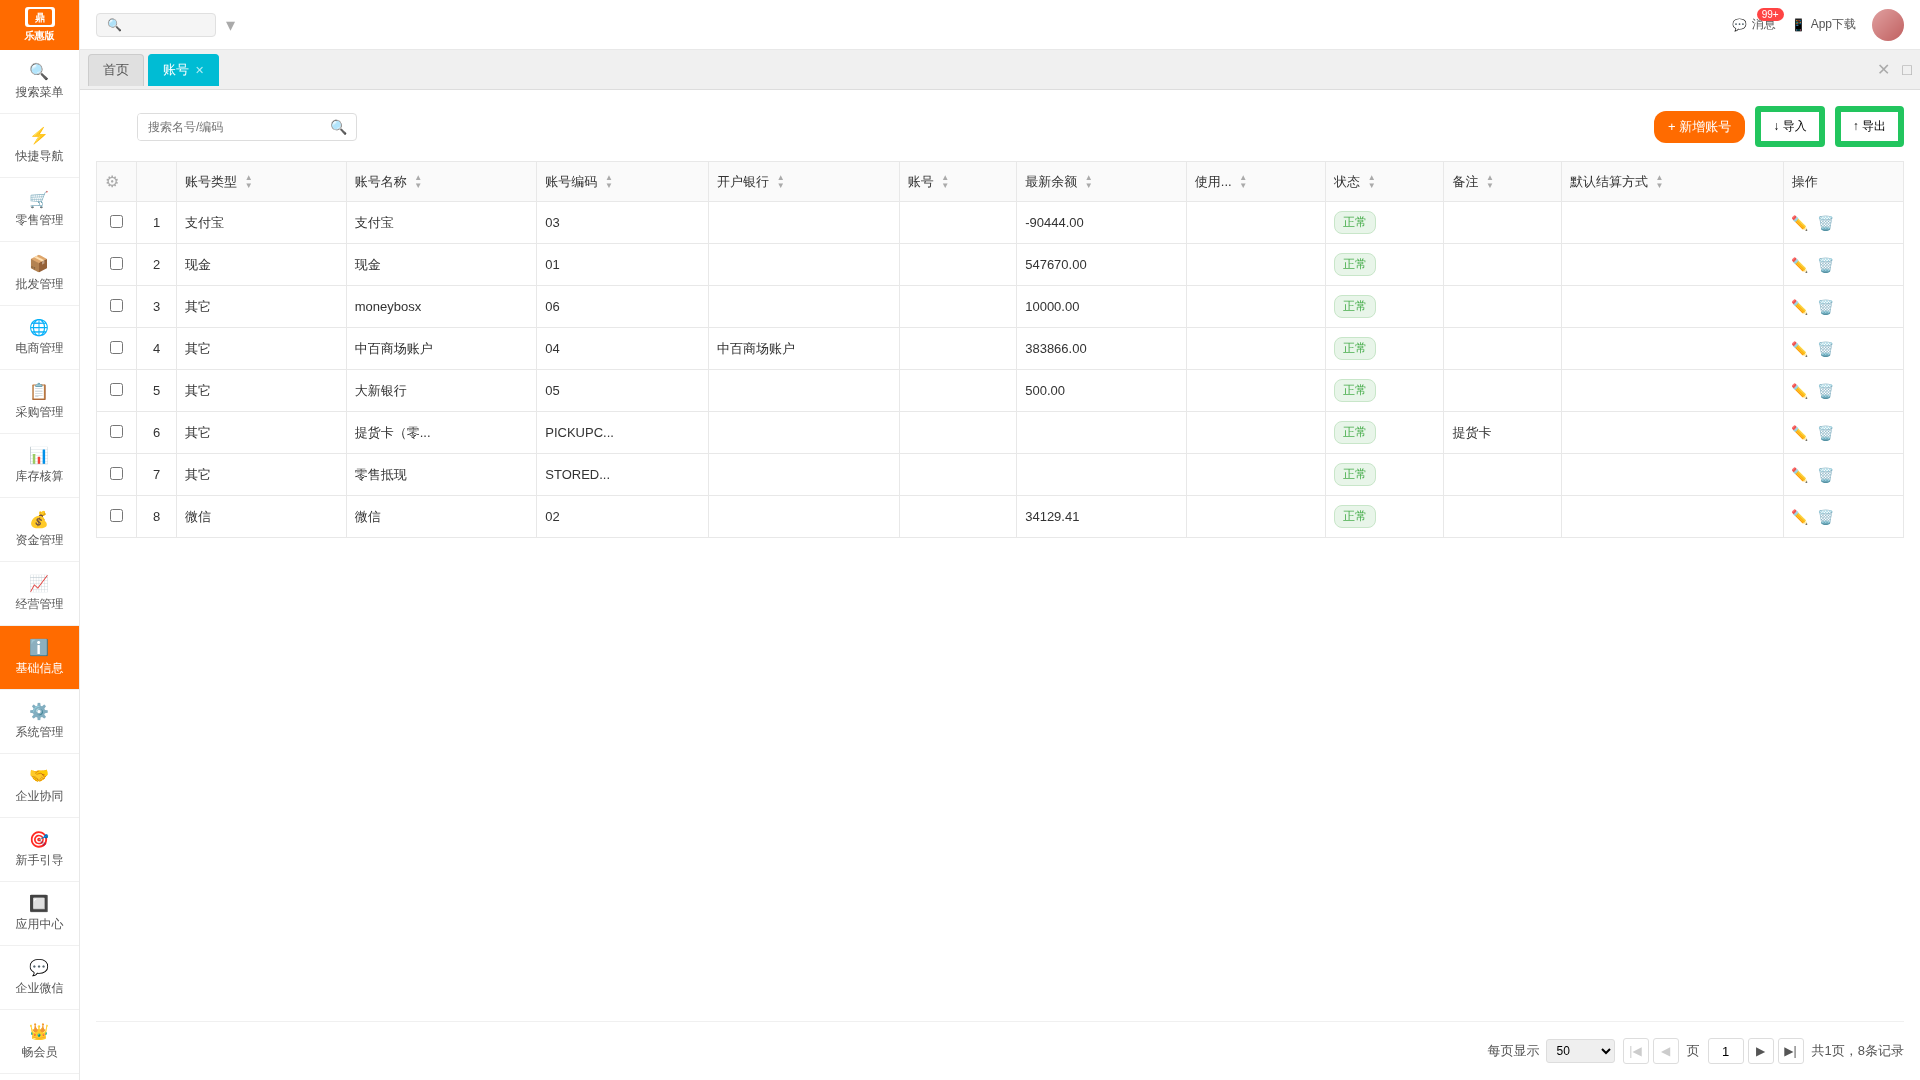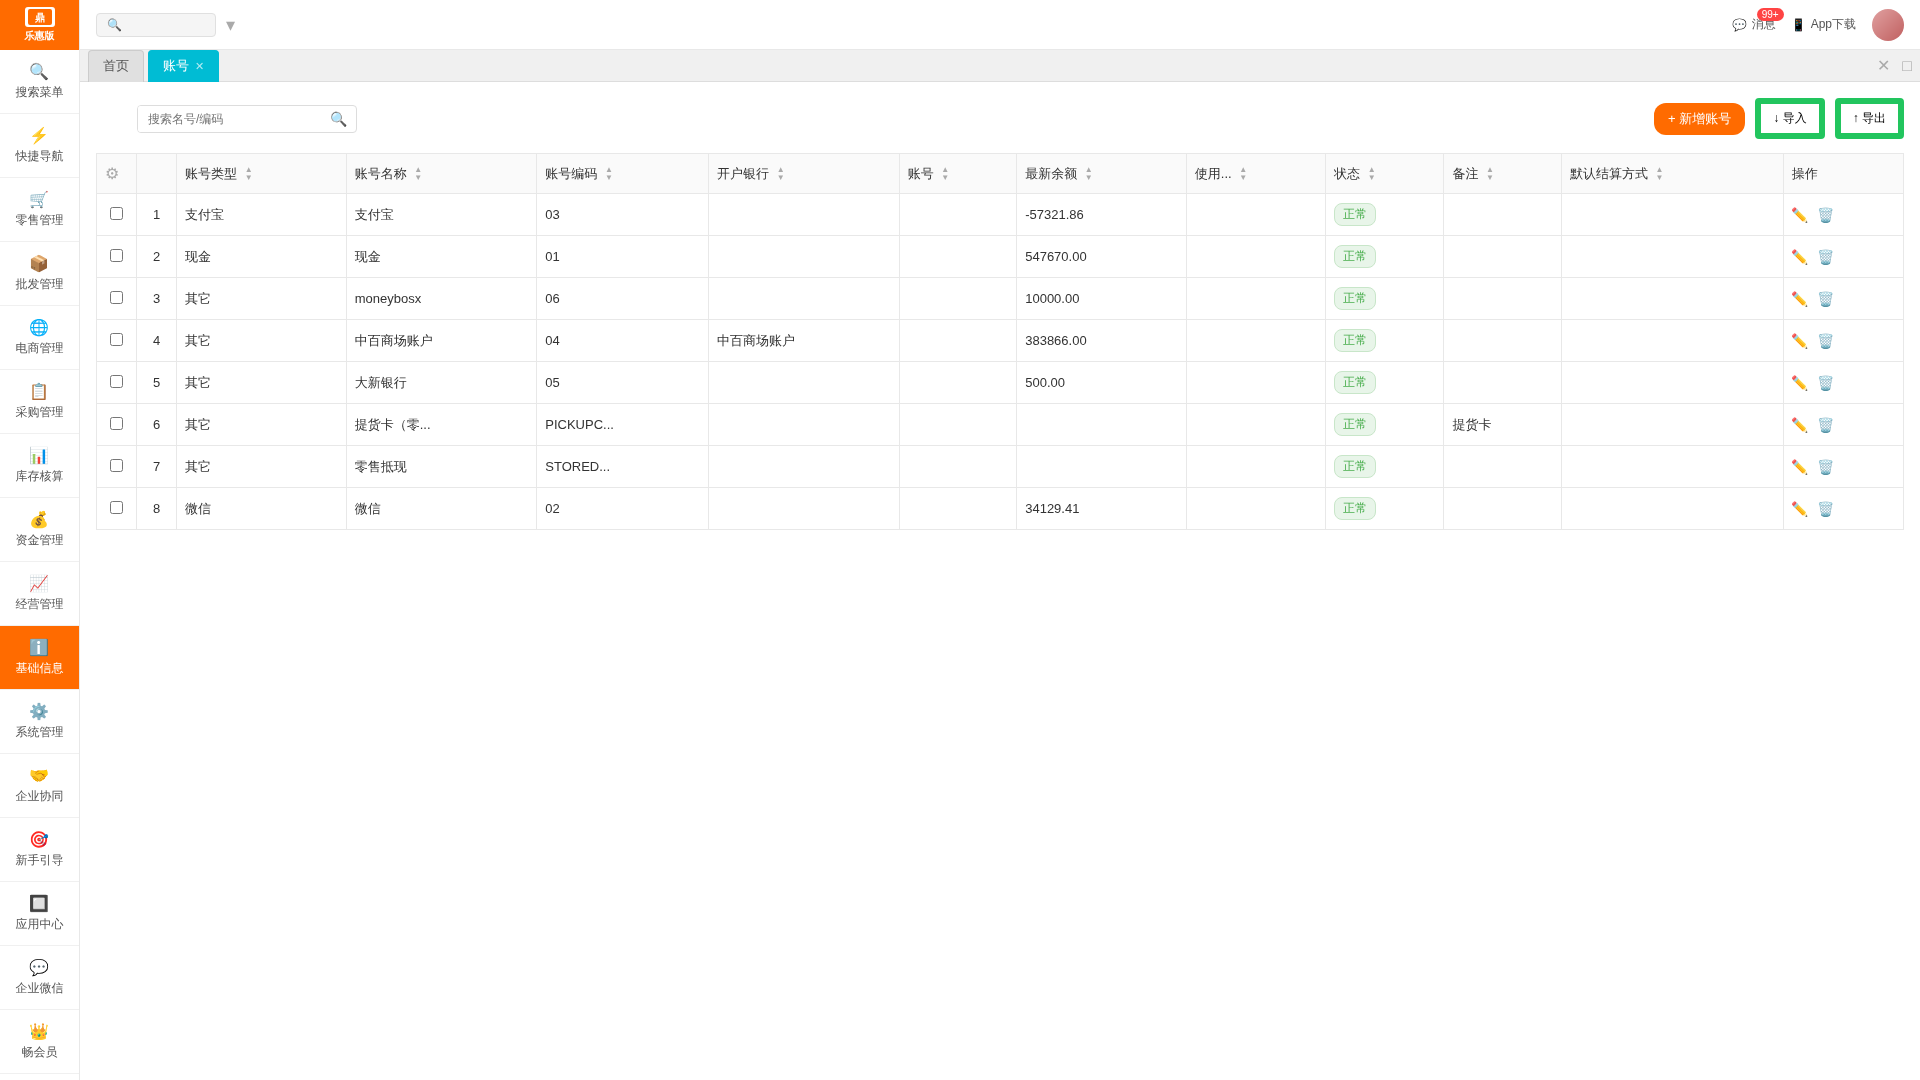--- a/index.html
+++ b/index.html
@@ -119,21 +119,21 @@
     .avatar {
       width: 32px;
       height: 32px;
       border-radius: 50%;
       background: linear-gradient(135deg, #e0a0a0, #c06060);
       cursor: pointer;
     }
 
     
     .tab-bar {
-      height: 32px;
+      height: 40px;
       background: #f0f0f0;
       display: flex;
       align-items: center;
       border-bottom: 1px solid #ddd;
       padding: 0 8px;
     }
     .tab {
       height: 32px;
       padding: 0 14px;
       border-radius: 4px 4px 0 0;
@@ -538,21 +538,21 @@
       <tr>
     <td style="text-align:center;">
       <input type="checkbox" style="">
     </td>
     <td style="text-align:center;">1</td>
     <td>支付宝</td>
     <td>支付宝</td>
     <td>03</td>
     <td></td>
     <td></td>
-    <td>-57321.86</td>
+    <td>-90444.00</td>
     <td></td>
     <td>
       <span class="status-badge">正常</span>
     </td>
     <td></td>
     <td></td>
     <td>
       <div class="action-icons">
         <span class="action-icon" title="编辑">✏️</span>
         <span class="action-icon" title="删除">🗑️</span>
@@ -723,14 +723,33 @@
     <td>
       <div class="action-icons">
         <span class="action-icon" title="编辑">✏️</span>
         <span class="action-icon" title="删除">🗑️</span>
       </div>
     </td>
   </tr>
         </tbody>
     </table>
 
+    <div class="pagination">
+      <div class="per-page-select">
+        <span>每页显示</span>
+        <select>
+          <option value="50">50</option>
+          <option value="100">100</option>
+          <option value="200">200</option>
+        </select>
+      </div>
+      <div class="page-nav">
+        <button class="page-btn disabled">|◀</button>
+        <button class="page-btn disabled">◀</button>
+        <span style="margin: 0 4px;">页</span>
+        <input class="page-input" type="text" value="1" style="">
+        <button class="page-btn">▶</button>
+        <button class="page-btn">▶|</button>
+      </div>
+      <span class="total-info">共1页，8条记录</span>
+    </div>
   </div>
 </div>
 
 </body></html>

